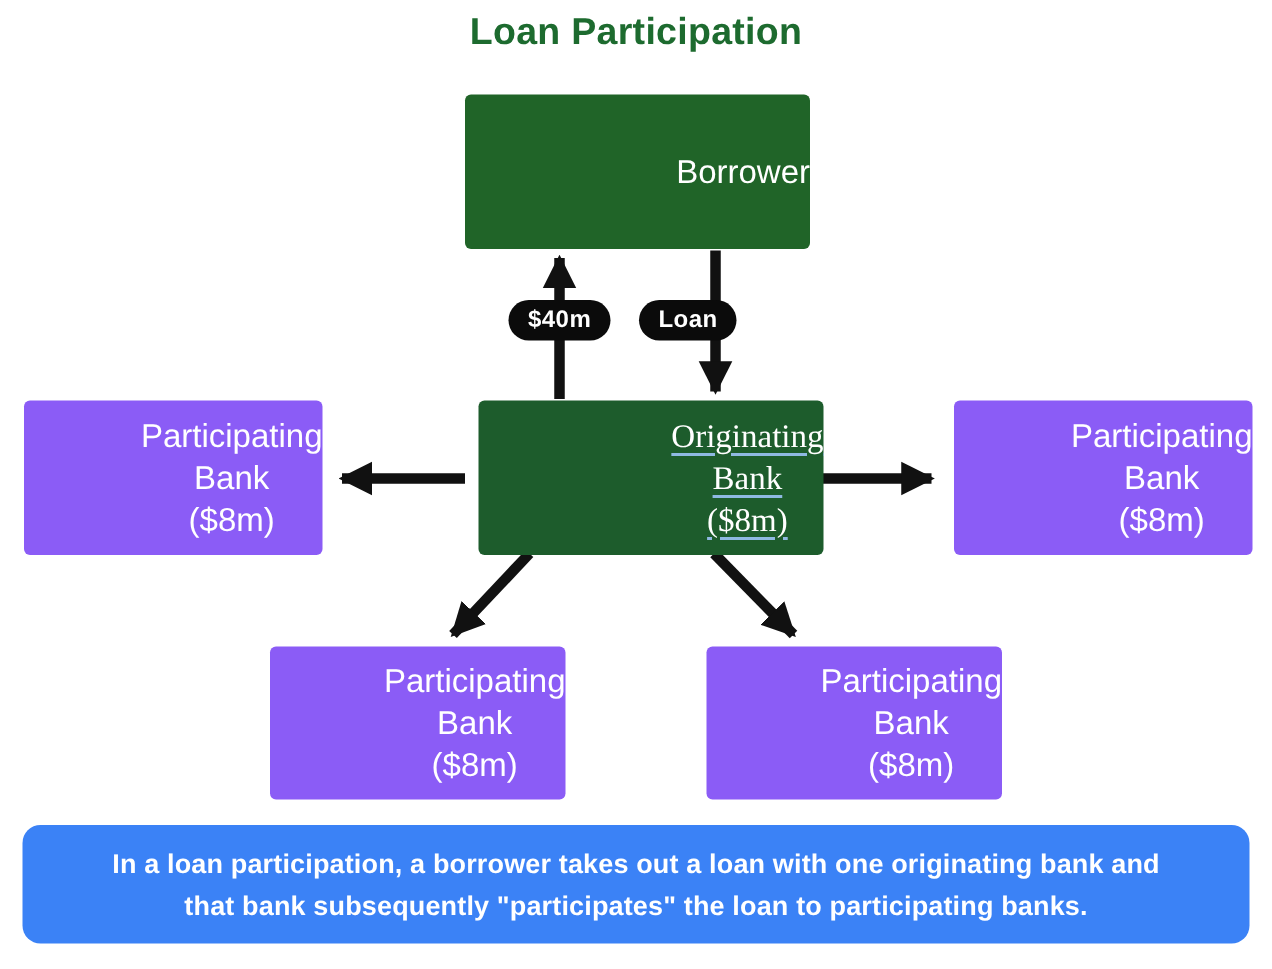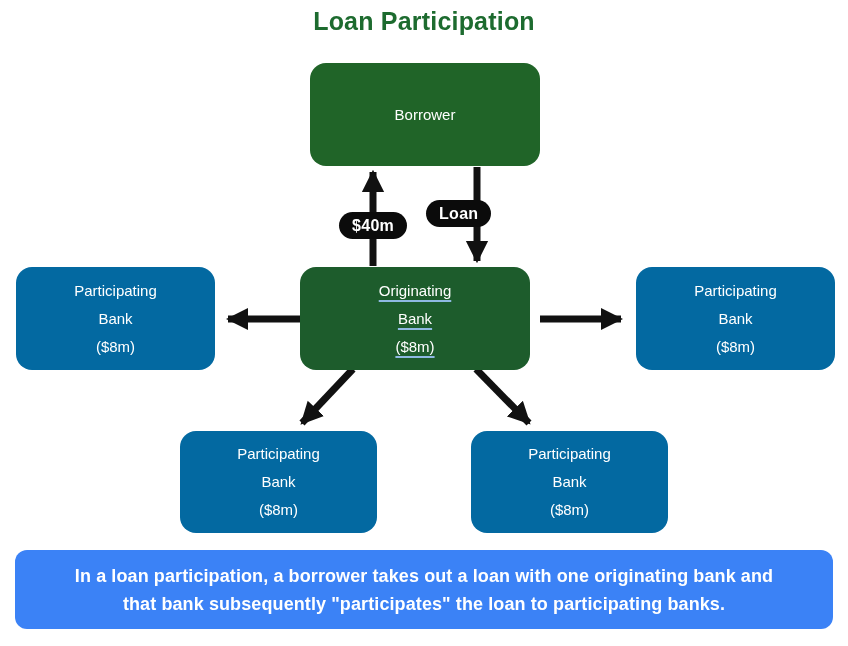--- a/index.html
+++ b/index.html
@@ -10,51 +10,51 @@
   }
   .canvas { position: absolute; left: 0; top: 0; width: 848px; height: 552px; background: #ffffff; }
 
   .title {
     position: absolute; left: 0; top: 7px; width: 848px;
     text-align: center; font-size: 25px; font-weight: 800;
     color: #1D6B2F; letter-spacing: 0.2px;
   }
 
   .node {
-    position: absolute; display: flex; align-items: center; justify-content: center;
-    text-align: center; color: #ffffff; border-radius: 16px;
-    font-size: 15px; font-weight: 500; line-height: 28px;
+    position: absolute; display: flex; align-items: center; justify-content: flex-end;
+    text-align: center; color: #ffffff; border-radius: 4px;
+    font-size: 22px; font-weight: 500; line-height: 28px;
   }
   .node .lbl { white-space: pre-line; }
   .dark  { background: #206428; }
   .darker{ background: #1D5C2C; }
-  .light { background: #0369a1; }
+  .light { background: #8b5cf6; }
 
   .box-borrower          { left: 310px; top:  63px; width: 230px; height: 103px; }
-  .box-originating       { left: 300px; top: 267px; width: 230px; height: 103px; }
+  .box-originating       { left: 319px; top: 267px; width: 230px; height: 103px; font-family: Liberation Serif, serif; }
   .box-part-left         { left:  16px; top: 267px; width: 199px; height: 103px; }
   .box-part-right        { left: 636px; top: 267px; width: 199px; height: 103px; }
   .box-part-bottom-left  { left: 180px; top: 431px; width: 197px; height: 102px; }
   .box-part-bottom-right { left: 471px; top: 431px; width: 197px; height: 102px; }
 
   .box-originating .lbl {
     text-decoration: underline;
     text-decoration-color: #8FB9E2;
     text-decoration-thickness: 2px;
     text-underline-offset: 4px;
   }
 
   .arrow-layer { position: absolute; left: 0; top: 0; width: 848px; height: 646px; }
 
   .pill {
     position: absolute; background: #0b0b0b; color: #ffffff;
     font-size: 16px; font-weight: 700; letter-spacing: 0.3px;
     padding: 3px 13px; border-radius: 15px; line-height: 21px;
   }
-  .pill-40m  { left: 339px; top: 212px; }
+  .pill-40m  { left: 339px; top: 200px; }
   .pill-loan { left: 426px; top: 200px; }
 
   .banner {
     position: absolute; left: 15px; top: 550px; width: 818px; height: 79px;
     background: #3b82f6; border-radius: 12px;
     display: flex; align-items: center; justify-content: center;
   }
   .banner .caption {
     color: #ffffff; font-size: 18px; font-weight: 700;
     text-align: center; line-height: 28px; white-space: pre-line;

